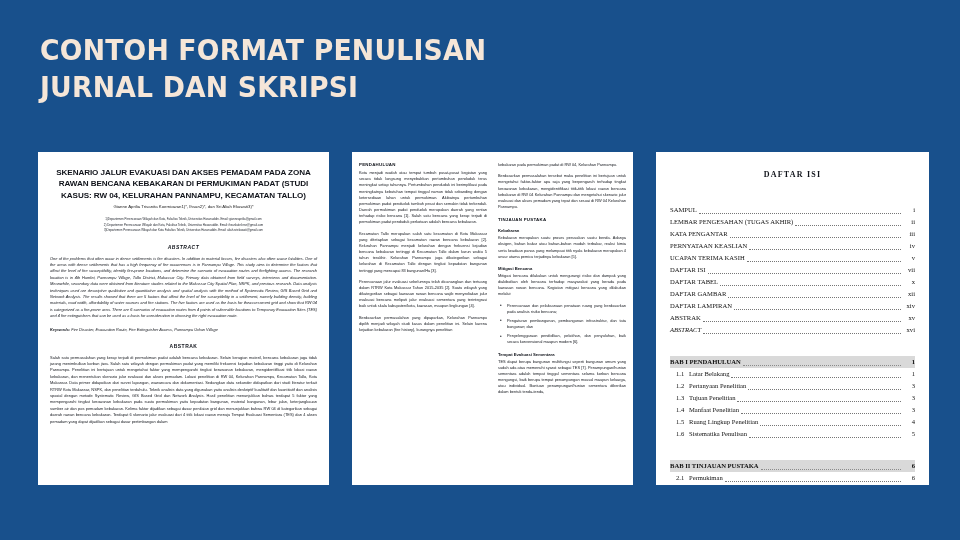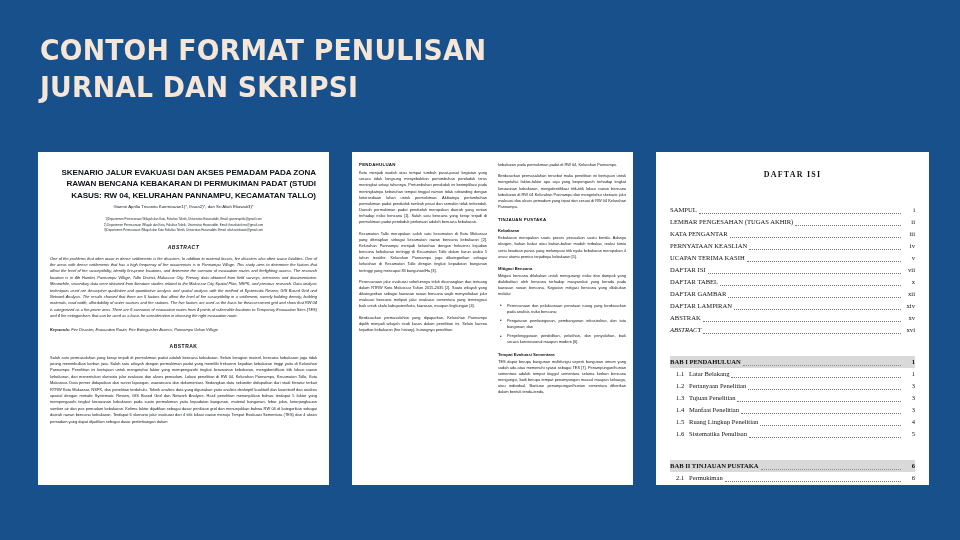--- a/index.html
+++ b/index.html
@@ -46,21 +46,21 @@
     overflow: hidden;
     position: relative;
     padding: 9px 9px 0 9px;
     color: #10131a;
   }
   .doc.mid  { flex: 0 0 281px; padding: 8px 7px 0 7px; }
   .doc.toc  { flex: 0 0 273px; padding: 12px 14px 16px 14px; }
 
   
   .j-title {
-    text-align: right;
+    text-align: center;
     font-family: "Liberation Sans", sans-serif;
     font-weight: bold;
     font-size: 8.1px;
     line-height: 1.42;
     letter-spacing: -0.08px;
     margin: 6px 4px 0 4px;
   }
   .j-authors {
     text-align: center;
     font-size: 4.3px;

